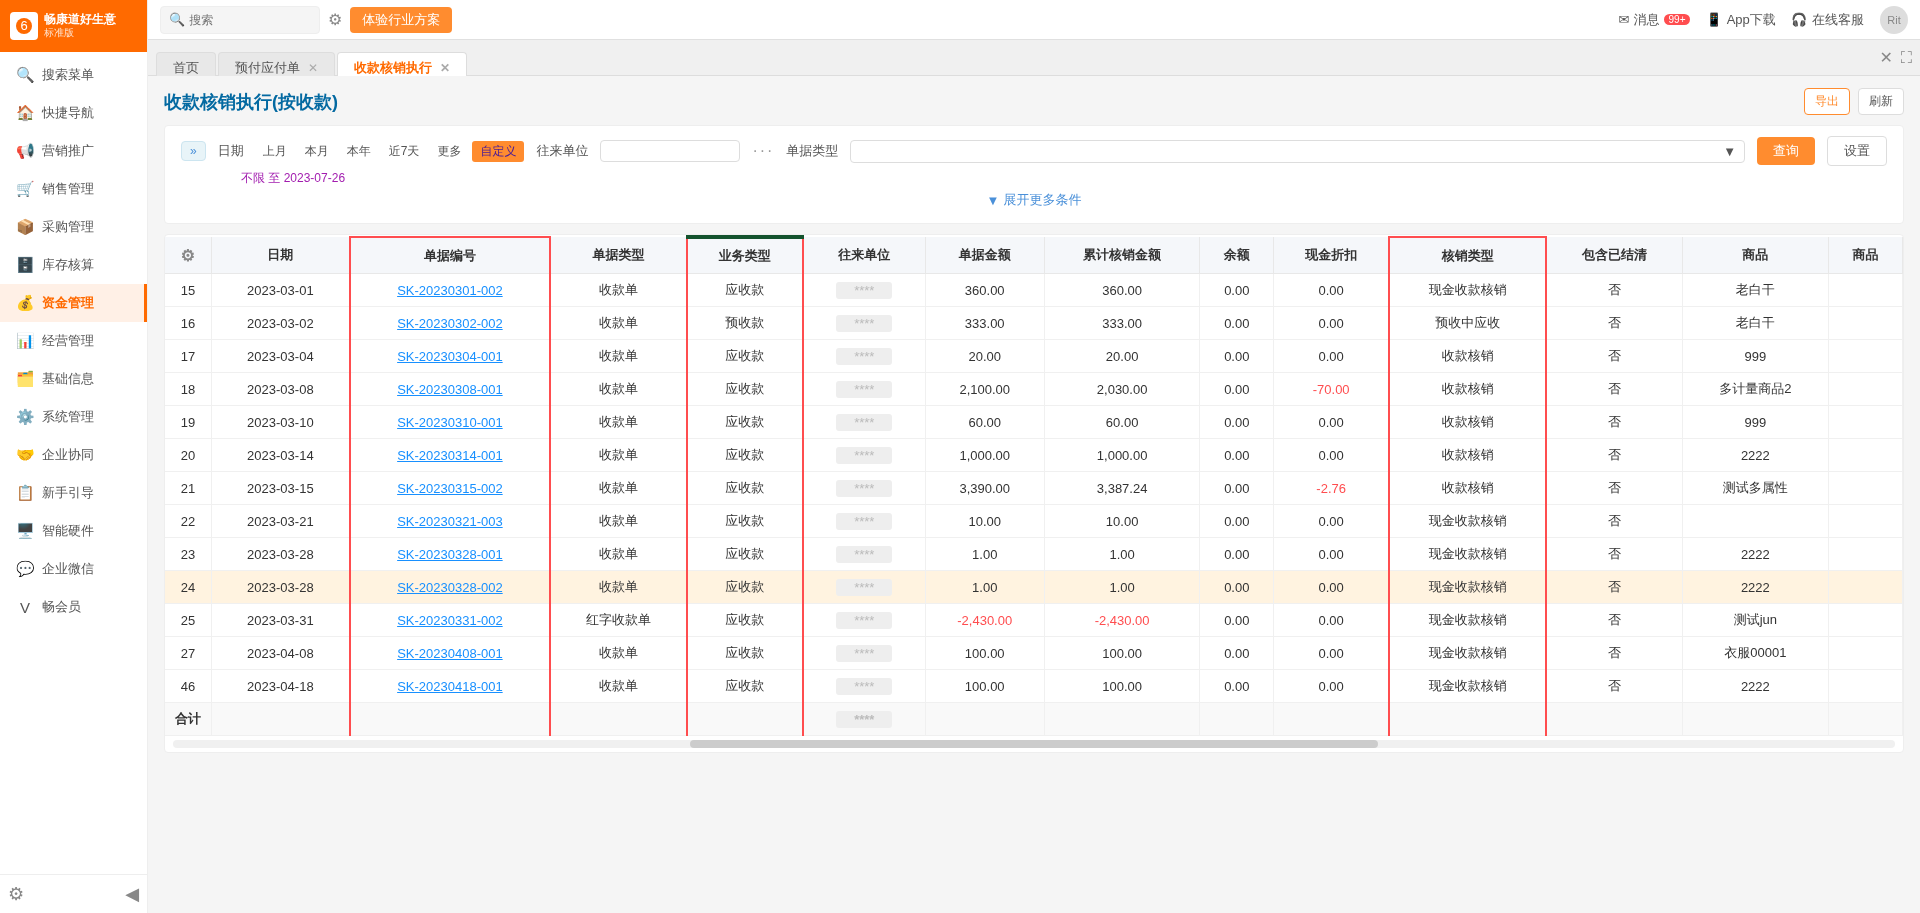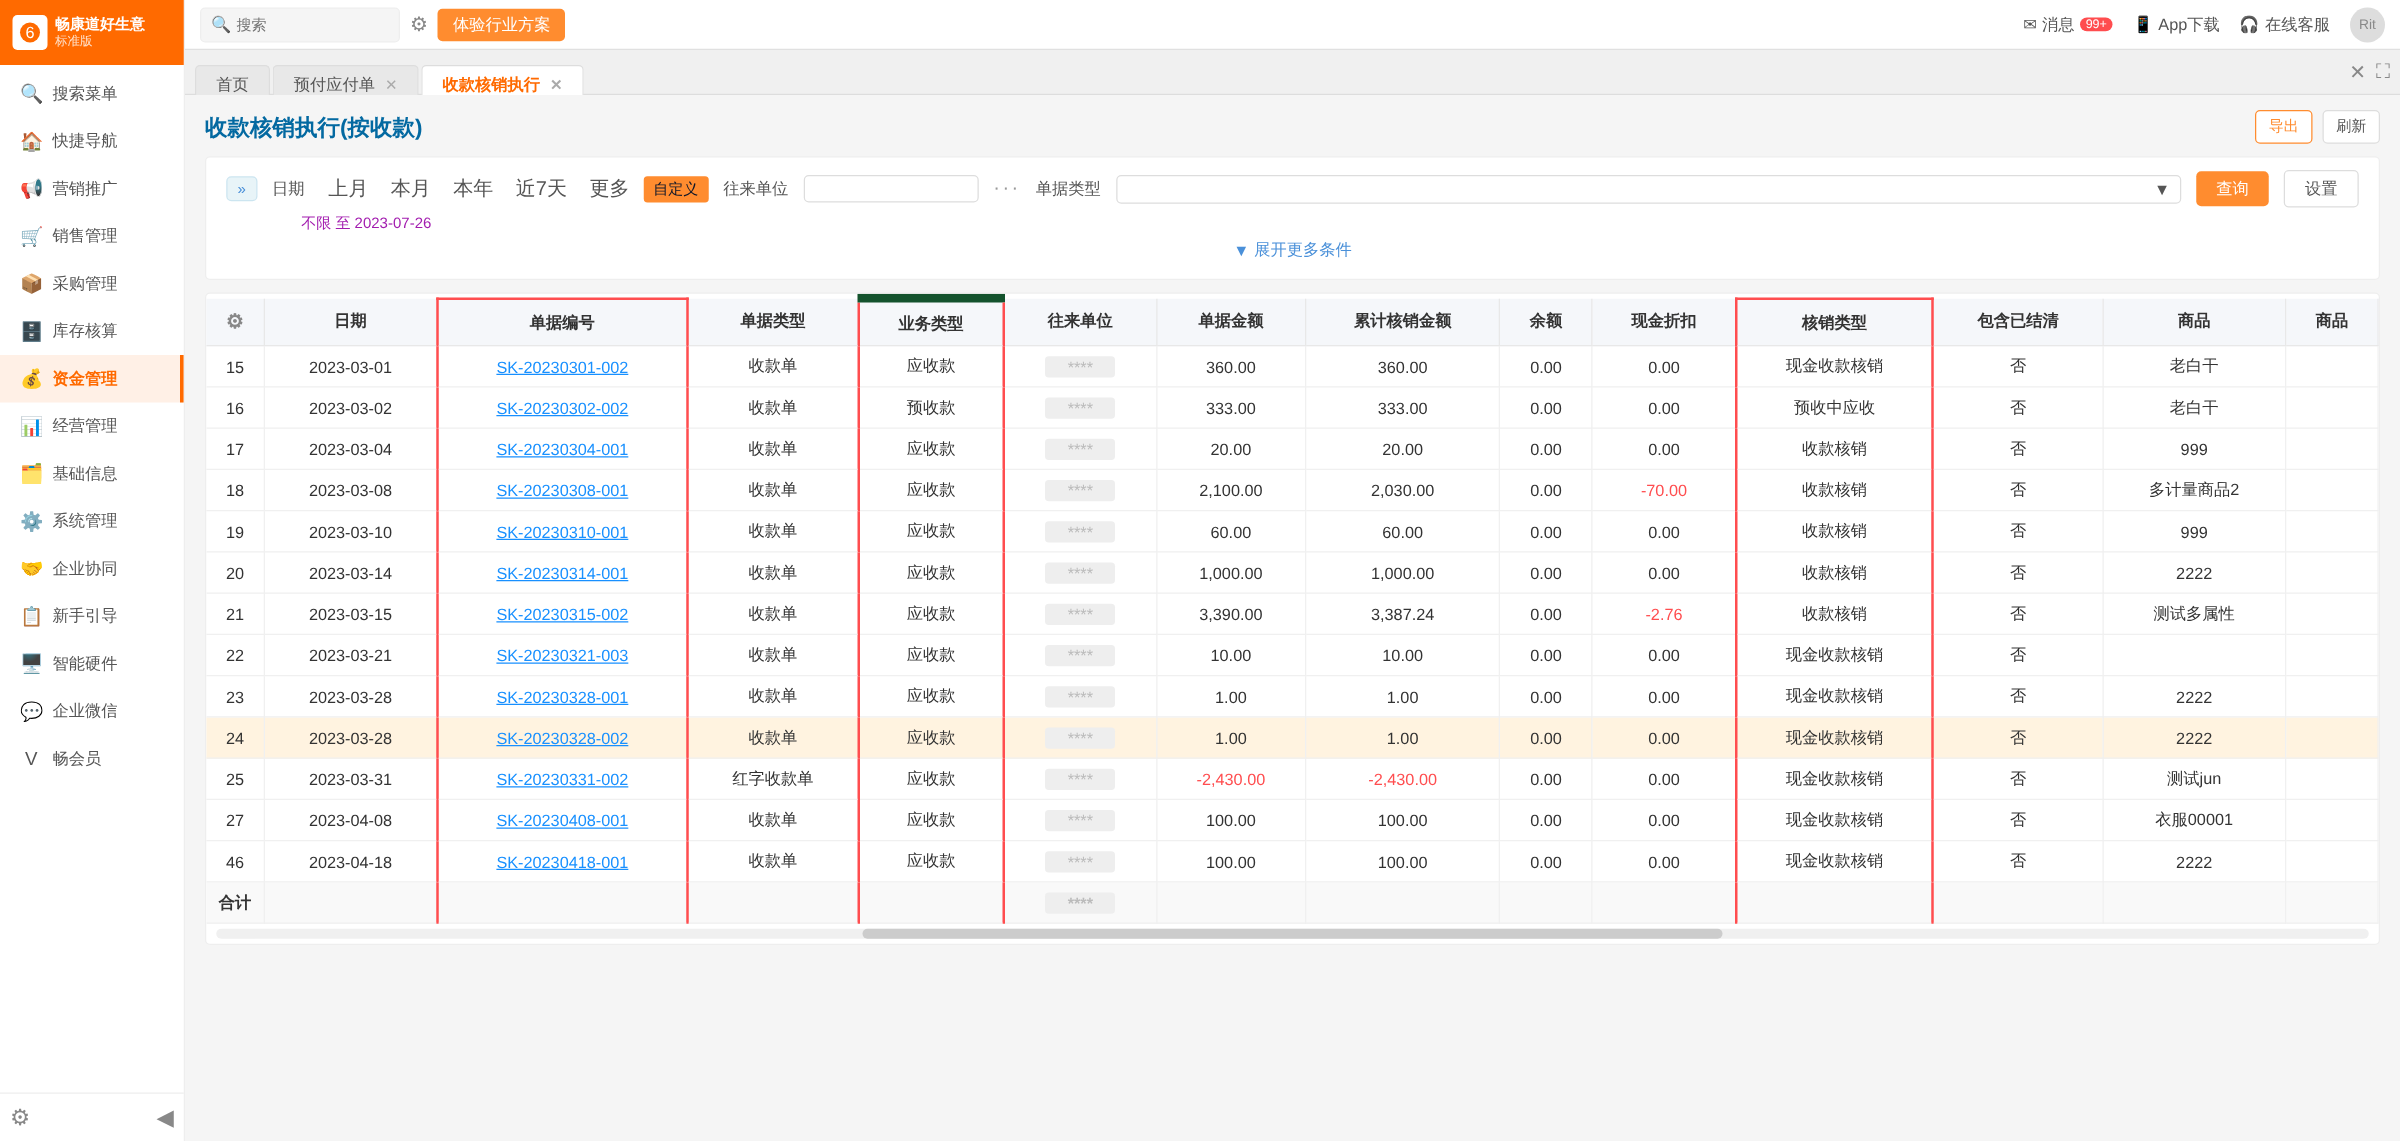--- a/index.html
+++ b/index.html
@@ -46,22 +46,22 @@
     .page-header-actions { display: flex; gap: 8px; }
     .btn-export { display: flex; align-items: center; gap: 4px; padding: 4px 10px; border: 1px solid #ff8c2f; border-radius: 4px; color: #ff8c2f; background: #fff; cursor: pointer; font-size: 12px; }
     .btn-refresh { display: flex; align-items: center; gap: 4px; padding: 4px 10px; border: 1px solid #ddd; border-radius: 4px; color: #555; background: #fff; cursor: pointer; font-size: 12px; }
 
     
     .filter-bar { background: #fff; border-radius: 4px; padding: 10px 16px; margin-bottom: 10px; border: 1px solid #eee; }
     .filter-row { display: flex; align-items: center; gap: 12px; flex-wrap: wrap; }
     .filter-expand-btn { background: #e8f4f8; border: 1px solid #cce5f0; color: #4a90d9; border-radius: 4px; padding: 2px 8px; cursor: pointer; font-size: 12px; }
     .filter-label { color: #555; font-size: 13px; white-space: nowrap; }
     .filter-date-options { display: flex; gap: 4px; align-items: center; flex-wrap: wrap; }
-    .filter-date-btn { padding: 2px 6px; border-radius: 3px; cursor: pointer; font-size: 16px; color: #555; border: 1px solid transparent; text-align: right; }
-    .filter-date-custom { background: #ff8c2f; color: #0f172a; border-radius: 3px; padding: 2px 8px; font-size: 12px; cursor: pointer; }
+    .filter-date-btn { padding: 2px 6px; border-radius: 3px; cursor: pointer; font-size: 12px; color: #555; border: 1px solid transparent; text-align: right; }
+    .filter-date-custom { background: #ff8c2f; color: #4c1d95; border-radius: 3px; padding: 2px 8px; font-size: 12px; cursor: pointer; }
     .filter-date-range { color: #a21caf; font-size: 12px; }
     .filter-input { border: 1px solid #ddd; border-radius: 4px; padding: 3px 8px; font-size: 12px; color: #333; width: 140px; outline: none; }
     .filter-dots { color: #999; letter-spacing: 2px; font-size: 16px; }
     .filter-select { display: flex; align-items: center; gap: 4px; border: 1px solid #ddd; border-radius: 4px; padding: 3px 8px; font-size: 12px; color: #555; cursor: pointer; flex: 1; min-width: 120px; }
     .btn-query { background: #ff8c2f; color: #fff; border: none; border-radius: 4px; padding: 5px 16px; cursor: pointer; font-size: 13px; }
     .btn-settings { background: #fff; border: 1px solid #ddd; border-radius: 4px; padding: 5px 16px; cursor: pointer; font-size: 13px; color: #555; }
     .filter-more-bar { display: flex; align-items: center; justify-content: center; padding: 4px; }
     .btn-expand-more { display: flex; align-items: center; gap: 4px; color: #4a90d9; font-size: 12px; cursor: pointer; border: none; background: none; }
 
     
@@ -257,21 +257,21 @@
     </div>
 
     <div class="table-wrap">
       <table>
         <thead>
           <tr>
             <th style="width:40px;"><span class="settings-icon">⚙</span></th>
             <th>日期</th>
             <th style="border-left:2px solid #ff4d4f;border-right:2px solid #ff4d4f;border-top:2px solid #ff4d4f;">单据编号</th>
             <th>单据类型</th>
-            <th style="border-left:2px solid #ff4d4f;border-right:2px solid #ff4d4f;border-top:7px solid #14532d;font-family:Liberation Mono, monospace;">业务类型</th>
+            <th style="border-left:2px solid #ff4d4f;border-right:2px solid #ff4d4f;border-top:4px solid #14532d;font-family:Liberation Mono, monospace;">业务类型</th>
             <th>往来单位</th>
             <th>单据金额</th>
             <th>累计核销金额</th>
             <th>余额</th>
             <th>现金折扣</th>
             <th style="border-left:2px solid #ff4d4f;border-right:2px solid #ff4d4f;border-top:2px solid #ff4d4f;">核销类型</th>
             <th>包含已结清</th>
             <th>商品</th>
             <th>商品</th>
           </tr>

